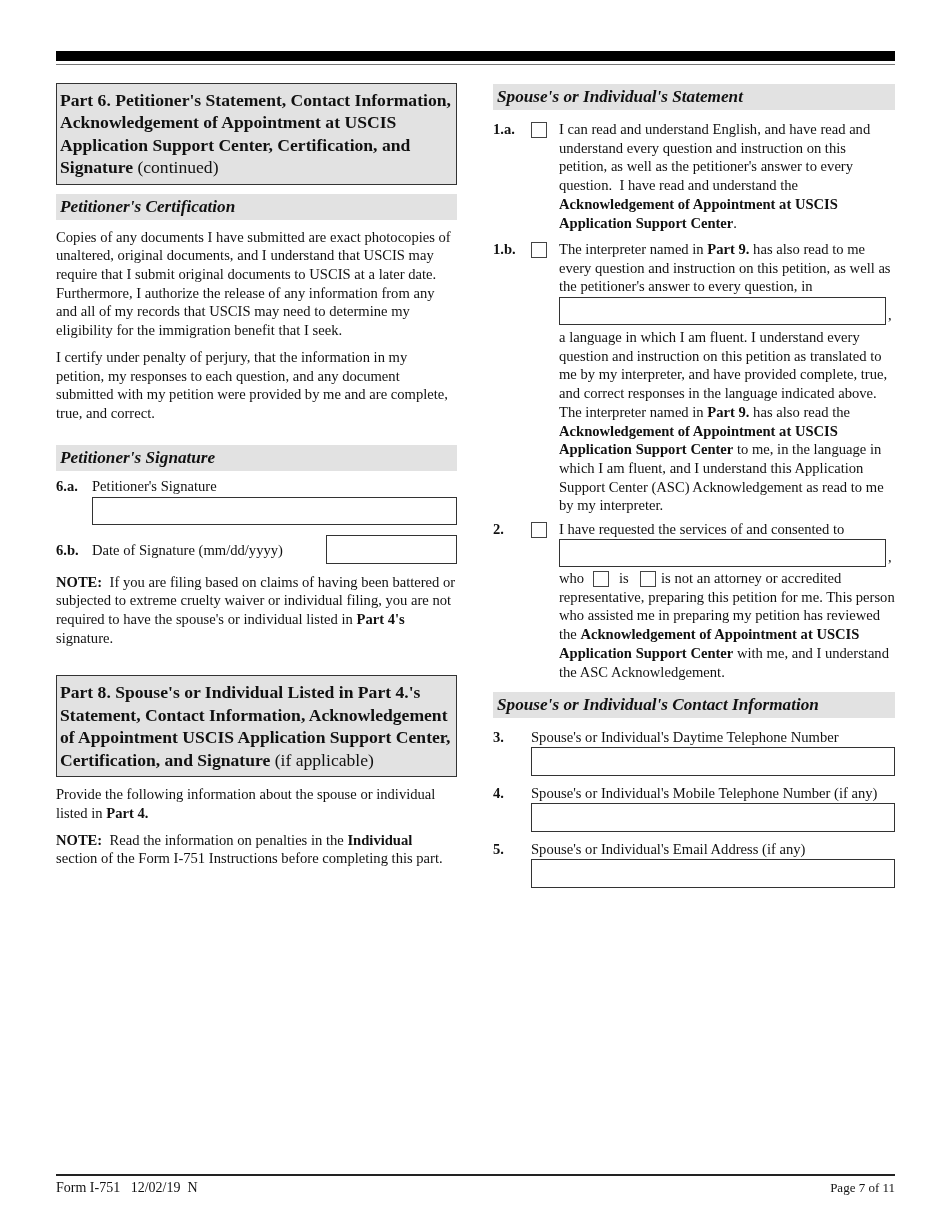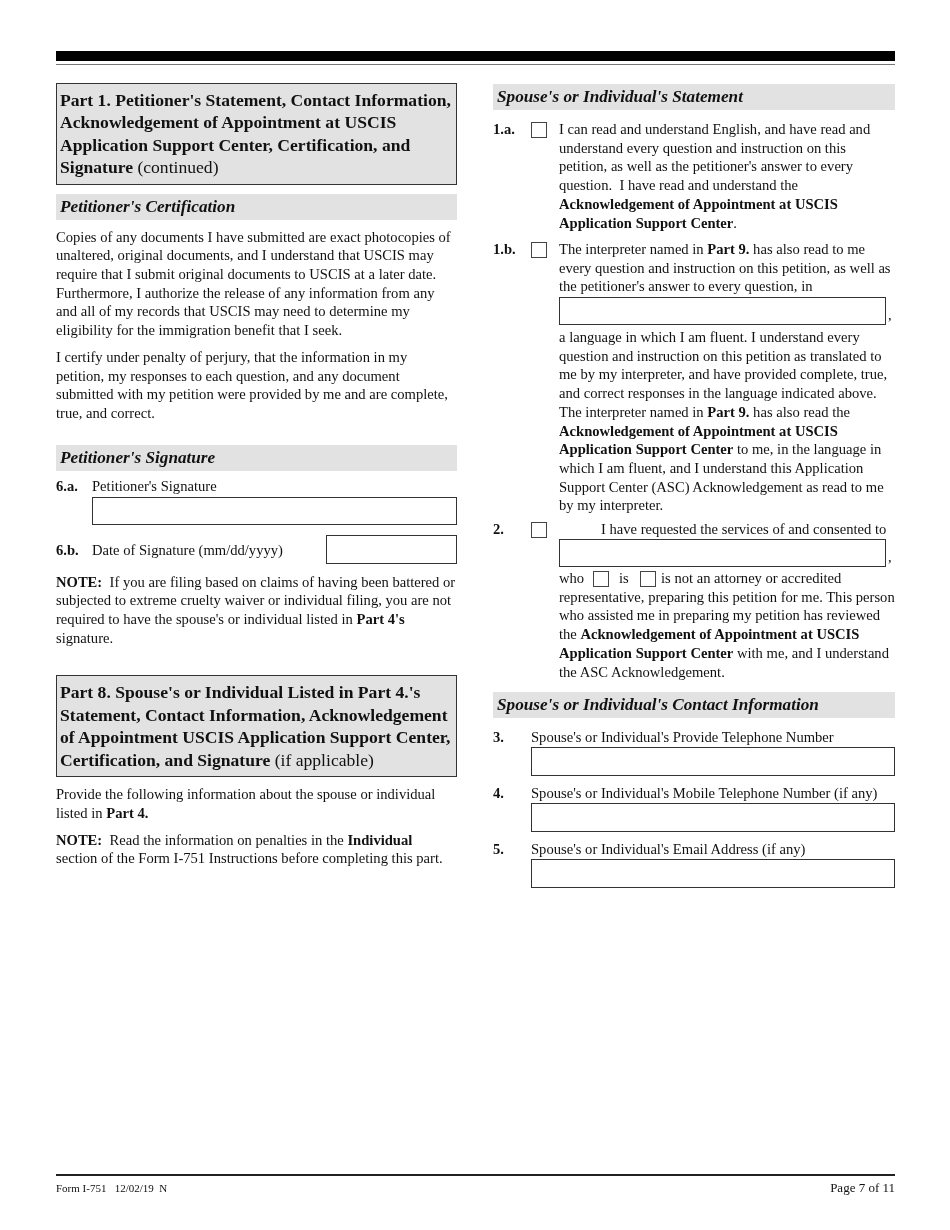--- a/index.html
+++ b/index.html
@@ -19,32 +19,32 @@
   .sec-head { background: #e2e2e2; font-weight: bold; font-style: italic; font-size: 17.2px; line-height: 26px; padding-left: 4px; height: 26px; }
 
   p.para { margin-top: 8px; }
 
   .item { position: relative; }
   .item-num { position: absolute; left: 0; top: 0; font-weight: bold; }
   .checkbox { position: absolute; width: 16px; height: 16px; border: 1px solid #444; background: #fff; display: inline-block; }
   .text-field { border: 1.5px solid #333; background: #fff; }
 
   .footer-line { position: absolute; left: 56px; top: 1174px; width: 839px; height: 1.5px; background: #222; }
-  .footer-left { position: absolute; left: 56px; top: 1179px; font-size: 11px; }
+  .footer-left { position: absolute; left: 56px; top: 1179px; font-size: 14px; }
   .footer-right { position: absolute; right: 55px; top: 1179px; font-size: 13px; }
 </style>
 </head>
 <body>
 
 <div class="topbar-thick"></div>
 <div class="topbar-thin"></div>
 
 <div class="col-left">
   <div class="part-box">
-    <b>Part 1.  Petitioner's Statement, Contact Information, Acknowledgement of Appointment at USCIS Application Support Center, Certification, and Signature</b><span> (continued)</span>
+    <b>Part 6.  Petitioner's Statement, Contact Information, Acknowledgement of Appointment at USCIS Application Support Center, Certification, and Signature</b><span> (continued)</span>
   </div>
 
   <div class="sec-head" style="margin-top:9px;">Petitioner's Certification</div>
   <p class="para">Copies of any documents I have submitted are exact photocopies of unaltered, original documents, and I understand that USCIS may require that I submit original documents to USCIS at a later date.  Furthermore, I authorize the release of any information from any and all of my records that USCIS may need to determine my eligibility for the immigration benefit that I seek.</p>
   <p class="para">I certify under penalty of perjury, that the information in my petition, my responses to each question, and any document submitted with my petition were provided by me and are complete, true, and correct.</p>
 
   <div class="sec-head" style="margin-top:22px;">Petitioner's Signature</div>
 
   <div class="item" style="margin-top:6px; height:50px;">
     <span class="item-num">6.a.</span>
@@ -83,35 +83,35 @@
     <span class="checkbox" style="left:38px; top:2px;"></span>
     <p style="position:absolute; left:66px; top:0; width:338px;"><span>The interpreter named in </span><b>Part 9.</b><span> has also read to me every question and instruction on this petition, as well as the petitioner's answer to every question, in</span></p>
     <div class="text-field" style="position:absolute; left:66px; top:57px; width:327px; height:28px;"></div>
     <span style="position:absolute; left:395px; top:66px;">,</span>
     <p style="position:absolute; left:66px; top:88px; width:340px;"><span>a language in which I am fluent.  I understand every question and instruction on this petition as translated to me by my interpreter, and have provided complete, true, and correct responses in the language indicated above.  The interpreter named in </span><b>Part 9.</b><span> has also read the </span><b>Acknowledgement of Appointment at USCIS Application Support Center</b><span> to me, in the language in which I am fluent, and I understand this Application Support Center (ASC) Acknowledgement as read to me by my interpreter.</span></p>
   </div>
 
   <div class="item" style="margin-top:10px; height:160px;">
     <span class="item-num">2.</span>
     <span class="checkbox" style="left:38px; top:2px;"></span>
-    <span style="position:absolute; left:66px; top:0;margin-left:42px;">I have requested the services of and consented to</span>
+    <span style="position:absolute; left:66px; top:0;">I have requested the services of and consented to</span>
     <div class="text-field" style="position:absolute; left:66px; top:19px; width:327px; height:28px;"></div>
     <span style="position:absolute; left:395px; top:28px;">,</span>
     <span style="position:absolute; left:66px; top:49px;">who</span>
     <span class="checkbox" style="left:100px; top:51px;"></span>
     <span style="position:absolute; left:126px; top:49px;">is</span>
     <span class="checkbox" style="left:147px; top:51px;"></span>
     <p style="position:absolute; left:66px; top:49px; width:340px; text-indent:102px;"><span>is not an attorney or accredited representative, preparing this petition for me.  This person who assisted me in preparing my petition has reviewed the </span><b>Acknowledgement of Appointment at USCIS Application Support Center</b><span> with me, and I understand the ASC Acknowledgement.</span></p>
   </div>
 
   <div class="sec-head" style="margin-top:12px;">Spouse's or Individual's Contact Information</div>
 
   <div class="item" style="margin-top:10px; height:48px;">
     <span class="item-num">3.</span>
-    <span style="position:absolute; left:38px; top:0;">Spouse's or Individual's Provide Telephone Number</span>
+    <span style="position:absolute; left:38px; top:0;">Spouse's or Individual's Daytime Telephone Number</span>
     <div class="text-field" style="position:absolute; left:38px; top:19px; width:364px; height:29px;"></div>
   </div>
   <div class="item" style="margin-top:8px; height:48px;">
     <span class="item-num">4.</span>
     <span style="position:absolute; left:38px; top:0;">Spouse's or Individual's Mobile Telephone Number (if any)</span>
     <div class="text-field" style="position:absolute; left:38px; top:19px; width:364px; height:29px;"></div>
   </div>
   <div class="item" style="margin-top:8px; height:48px;">
     <span class="item-num">5.</span>
     <span style="position:absolute; left:38px; top:0;">Spouse's or Individual's Email Address (if any)</span>

